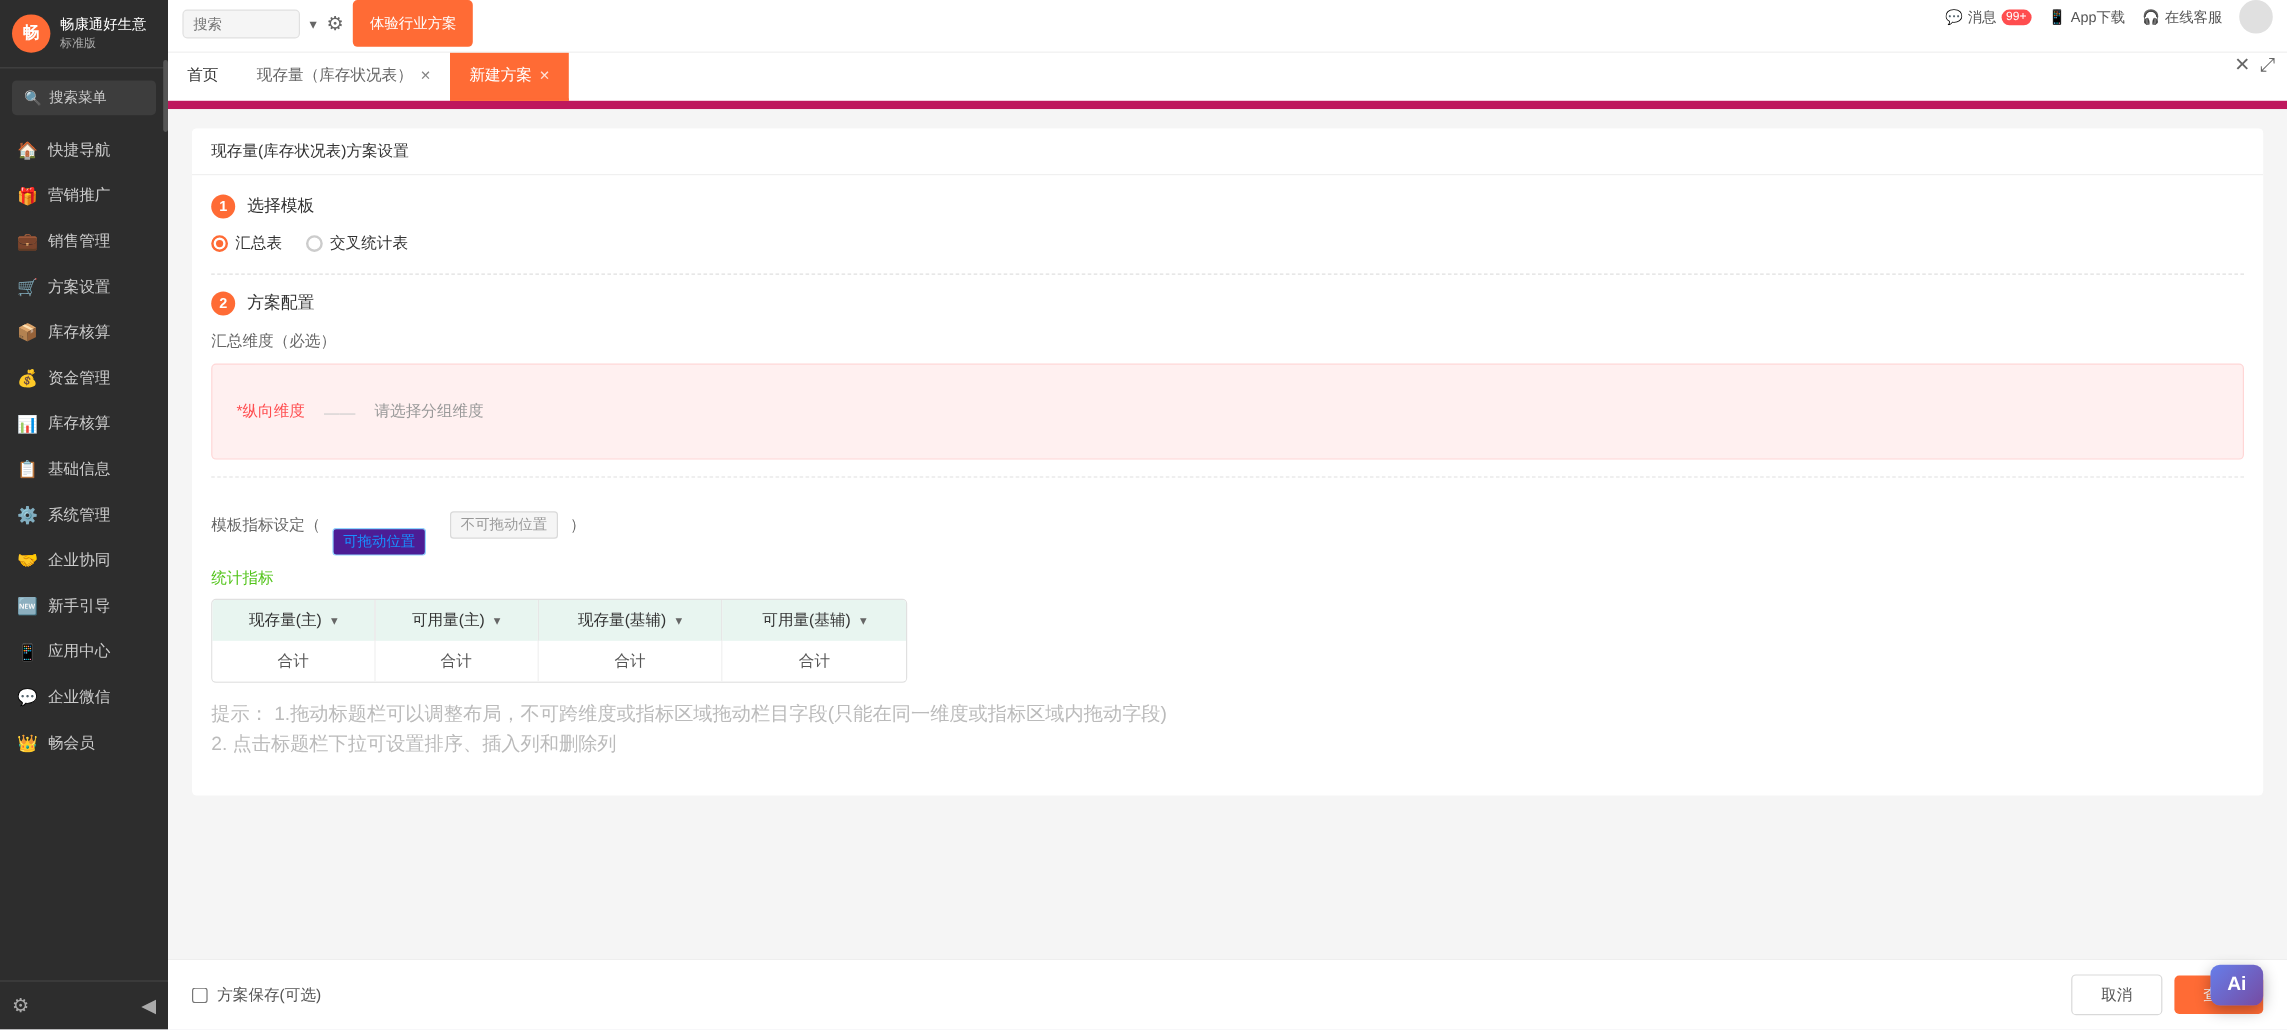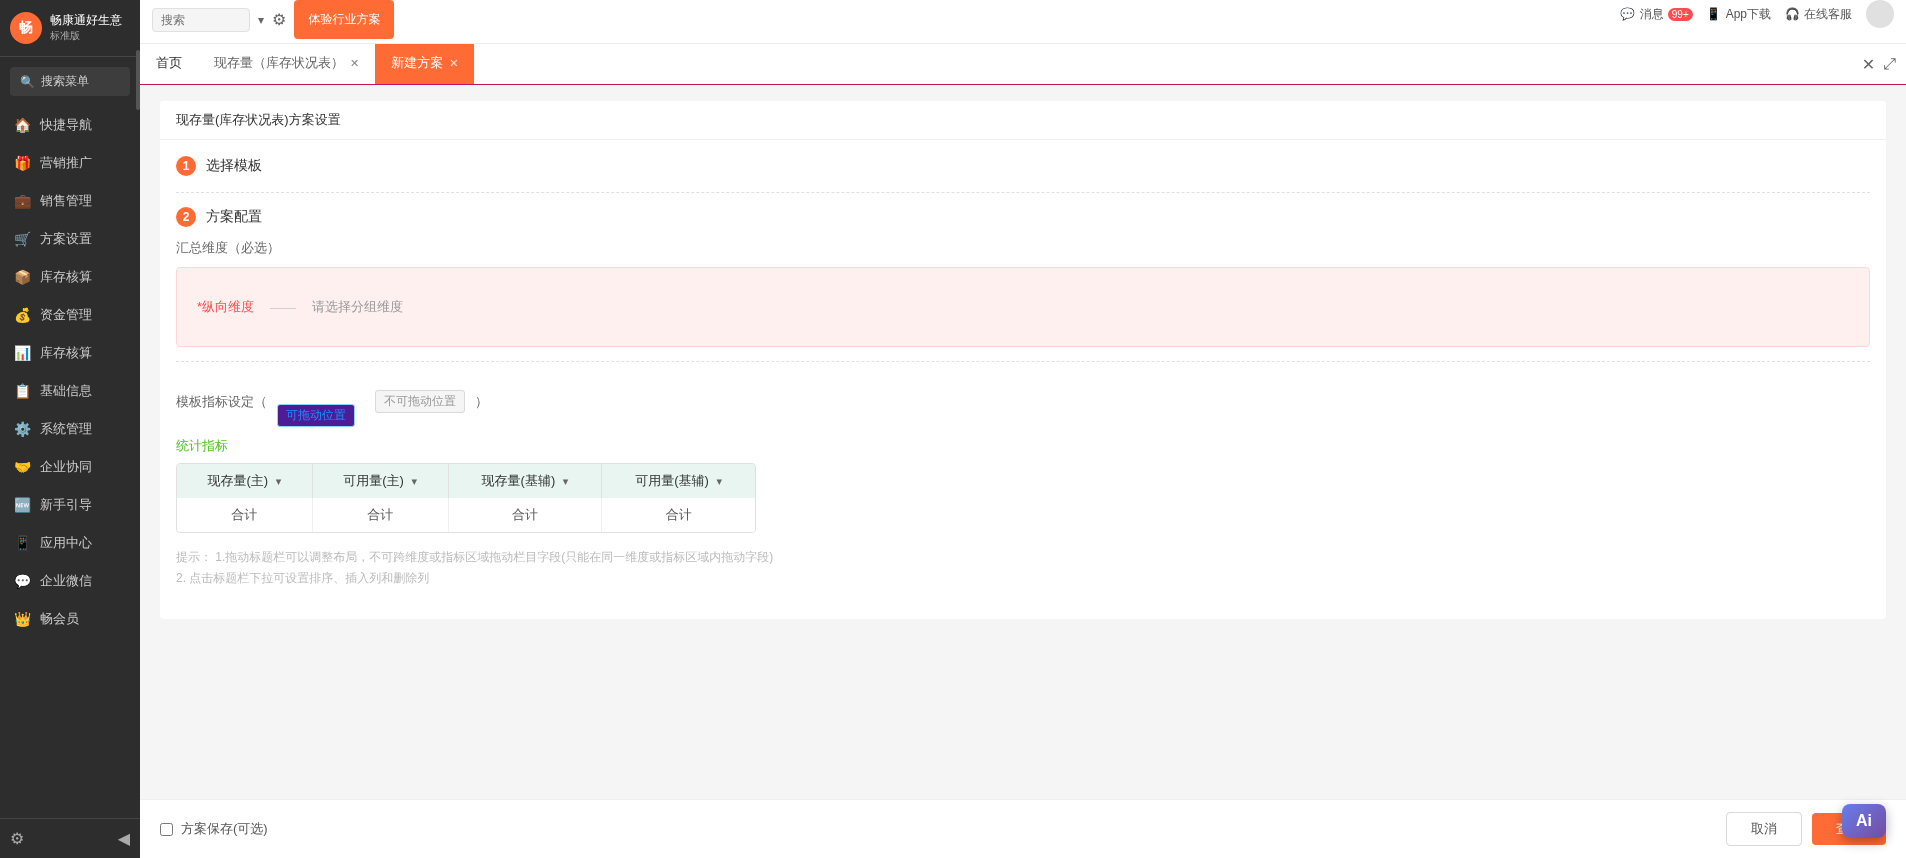--- a/index.html
+++ b/index.html
@@ -86,21 +86,21 @@
       display: flex; align-items: center; gap: 4px; cursor: pointer; color: #555; font-size: 12px;
     }
     .badge {
       background: #ff4d4f; color: white; border-radius: 8px; font-size: 10px;
       padding: 1px 4px; min-width: 18px; text-align: center;
     }
     .user-avatar { width: 28px; height: 28px; border-radius: 50%; background: #e0e0e0; }
 
     
     .tabs-bar {
-      background: #fff; display: flex; align-items: center; border-bottom: 1px solid #be185d;
+      background: #fff; display: flex; align-items: flex-start; border-bottom: 7px solid #be185d;
       flex-shrink: 0; padding: 0 0 0 0;
     }
     .tab-item {
       display: flex; align-items: center; gap: 6px; padding: 10px 16px;
       cursor: pointer; color: #666; font-size: 13px; border-bottom: 2px solid transparent;
       white-space: nowrap;
     }
     .tab-item.home { color: #333; }
     .tab-item.active {
       background: #ff6b35; color: white; border-bottom: 2px solid #ff6b35;
@@ -172,21 +172,21 @@
     }
     .stats-table th:last-child { border-right: none; }
     .stats-table td {
       background: #fff; padding: 8px 12px; text-align: center;
       border-right: 1px solid #f0f0f0; font-size: 13px; color: #555;
     }
     .stats-table td:last-child { border-right: none; }
     .col-dropdown { cursor: pointer; color: #666; font-size: 11px; margin-left: 4px; }
 
     
-    .tips-section { margin-top: 16px; color: #bbb; font-size: 12px; }
+    .tips-section { margin-top: 16px; color: #bbb; font-size: 16px; }
     .tips-section p { margin-bottom: 4px; }
 
     
     .save-option { display: flex; align-items: center; gap: 8px; font-size: 13px; color: #555; }
     .save-option input[type="checkbox"] { cursor: pointer; }
 
     
     .footer-bar {
       background: #fff; border-top: 1px solid #eee; padding: 12px 20px;
       display: flex; align-items: center; justify-content: space-between;
@@ -353,20 +353,32 @@
 
   <div class="content-area">
     <div class="panel">
       <div class="panel-title">现存量(库存状况表)方案设置</div>
       <div class="panel-body">
 
         <div class="step-section">
           <div class="step-header">
             <div class="step-badge">1</div>
             <span class="step-title">选择模板</span>
+          </div>
+          <div class="radio-group">
+            <label class="radio-item">
+              <div class="radio-circle checked">
+                <div class="radio-dot"></div>
+              </div>
+              <span>汇总表</span>
+            </label>
+            <label class="radio-item">
+              <div class="radio-circle"></div>
+              <span>交叉统计表</span>
+            </label>
           </div>
         </div>
 
         <hr class="section-divider">
 
         <div class="step-section">
           <div class="step-header">
             <div class="step-badge">2</div>
             <span class="step-title">方案配置</span>
           </div>

